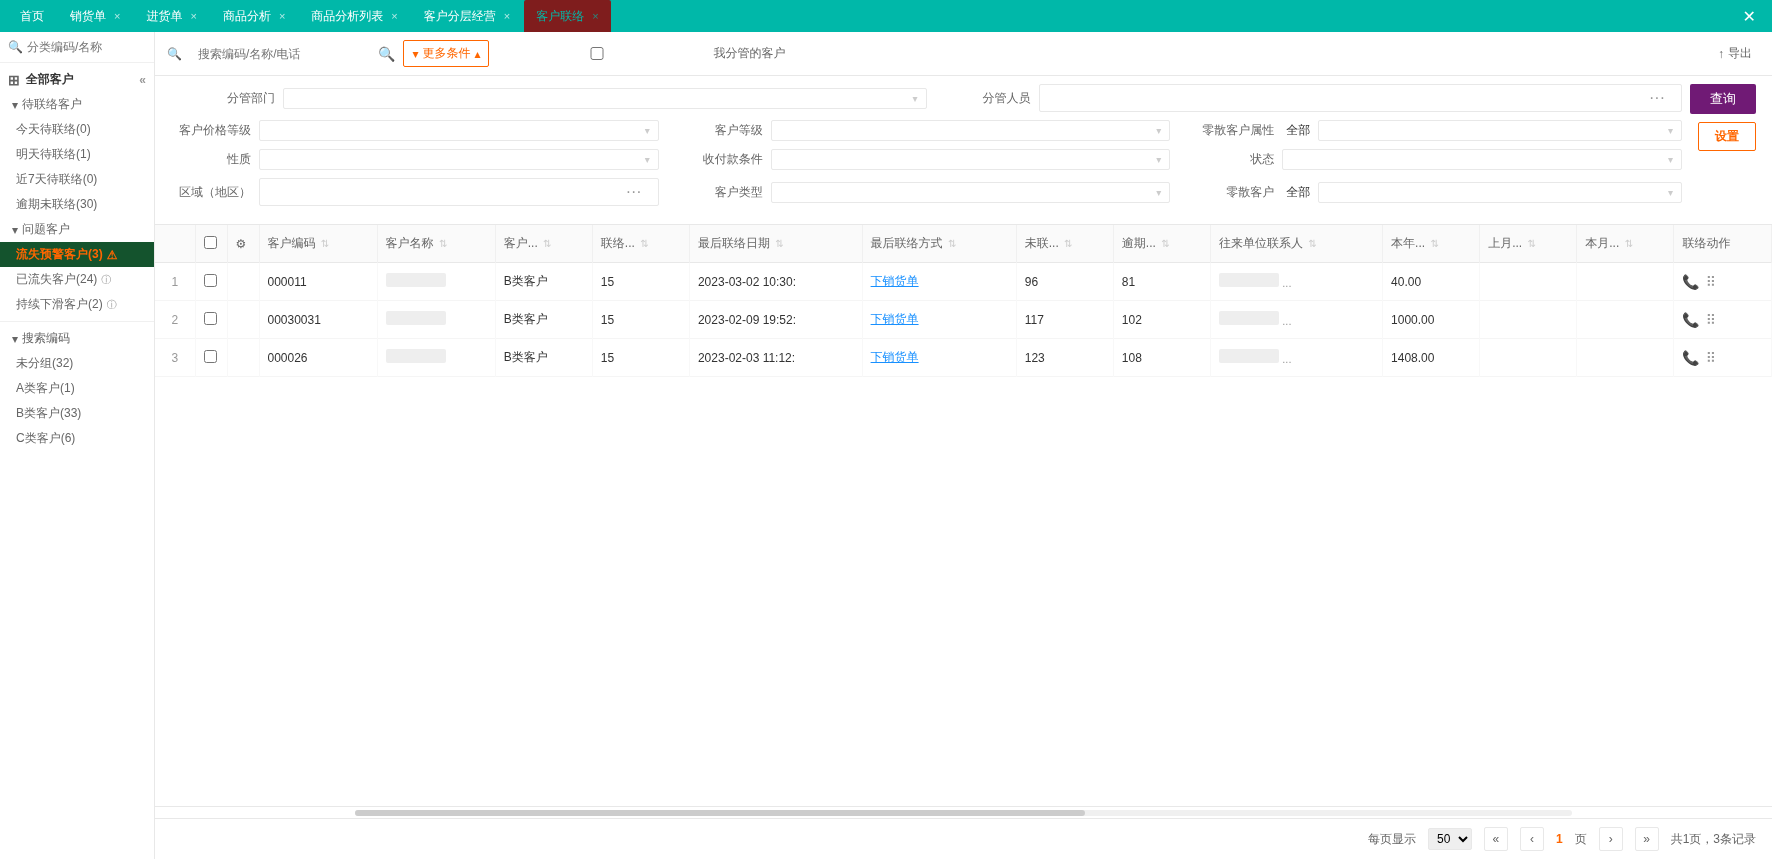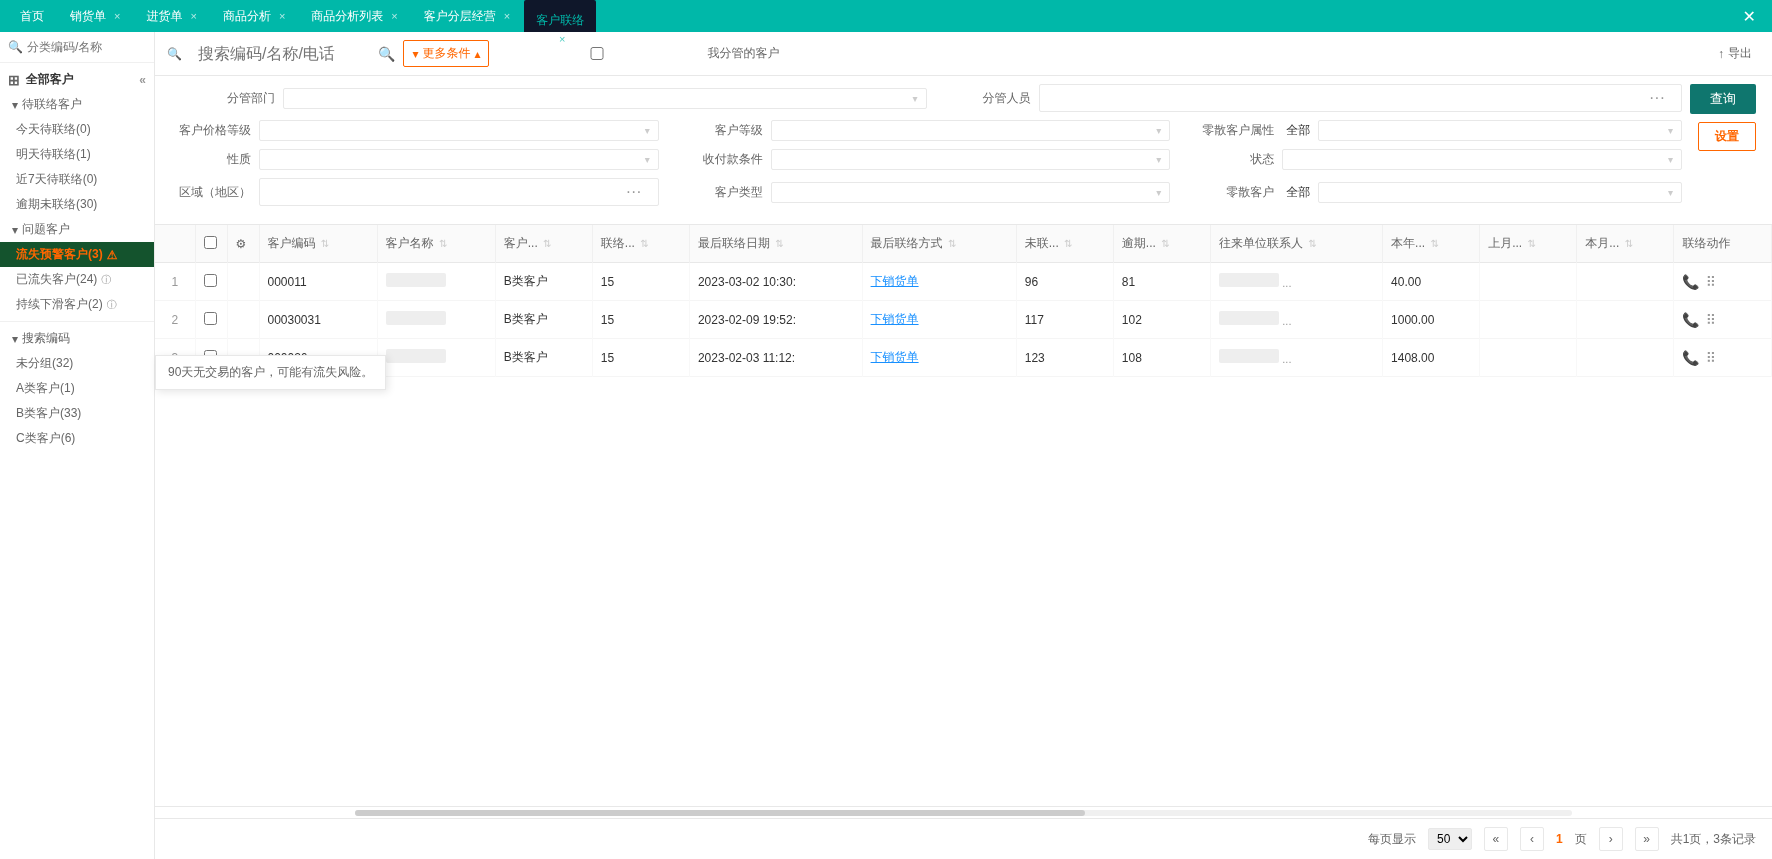--- a/index.html
+++ b/index.html
@@ -19,24 +19,23 @@
       padding: 12px 12px;
       height: 32px;
       display: flex;
       align-items: center;
       cursor: pointer;
       font-size: 13px;
       gap: 4px;
       position: relative;
     }
     .top-nav .nav-item.active {
-      background: #0f172a;
+      background: #7f1d1d;
       color: #00b8a9;
       border-radius: 2px 2px 0 0;
-      flex-direction: column;
     }
     .top-nav .nav-item .close-x {
       font-size: 11px;
       margin-left: 4px;
       opacity: 0.7;
     }
     .top-nav .window-close {
       margin-left: auto;
       color: #fff;
       cursor: pointer;
@@ -168,21 +167,21 @@
       cursor: pointer;
       padding: 4px 8px;
       border: 1px solid #e8e8e8;
       border-radius: 2px;
       background: #fff;
     }
     .filter-btn.orange { color: #ff6600; border-color: #ff6600; }
     .checkbox-label {
       display: flex;
       align-items: center;
-      gap: 10px;
+      gap: 16px;
       color: #666;
       cursor: pointer;
     }
     .export-btn {
       margin-left: auto;
       display: flex;
       align-items: center;
       gap: 4px;
       color: #666;
       cursor: pointer;
@@ -237,21 +236,21 @@
       color: #999;
     }
     .filter-select .chevron { color: #ccc; font-size: 10px; }
     .filter-more-btn {
       color: #999;
       cursor: pointer;
       padding: 0 8px;
       font-size: 16px;
     }
     .query-btn {
-      background: #0f766e;
+      background: #701a75;
       color: #fff;
       border: none;
       padding: 6px 20px;
       border-radius: 2px;
       cursor: pointer;
       font-size: 13px;
     }
     .setting-btn {
       background: #fff;
       color: #ff6600;
@@ -495,29 +494,26 @@
       <span>A类客户(1)</span>
     </div>
     <div class="sidebar-item">
       <span>B类客户(33)</span>
     </div>
     <div class="sidebar-item">
       <span>C类客户(6)</span>
     </div>
   </div>
 
-  <div class="tooltip-box">
-    <span>90天无交易的客户，可能有流失风险。</span>
-  </div>
 
   <div class="content">
 
     <div class="filter-bar">
       <span style="color:#ccc;">🔍</span>
-      <input type="text" style="border: none; outline: none; width: 180px; font-size: 16px; color: rgb(153, 153, 153);" placeholder="搜索编码/名称/电话">
+      <input type="text" style="border: none; outline: none; width: 180px; font-size: 12px; color: rgb(153, 153, 153);" placeholder="搜索编码/名称/电话">
       <span style="color:#00b8a9;cursor:pointer;font-size:14px;">🔍</span>
       <div class="filter-btn orange">
         <span>▾</span>
         <span>更多条件</span>
         <span>▴</span>
       </div>
       <div class="checkbox-label">
         <input type="checkbox" style="">
         <span>我分管的客户</span>
       </div>

